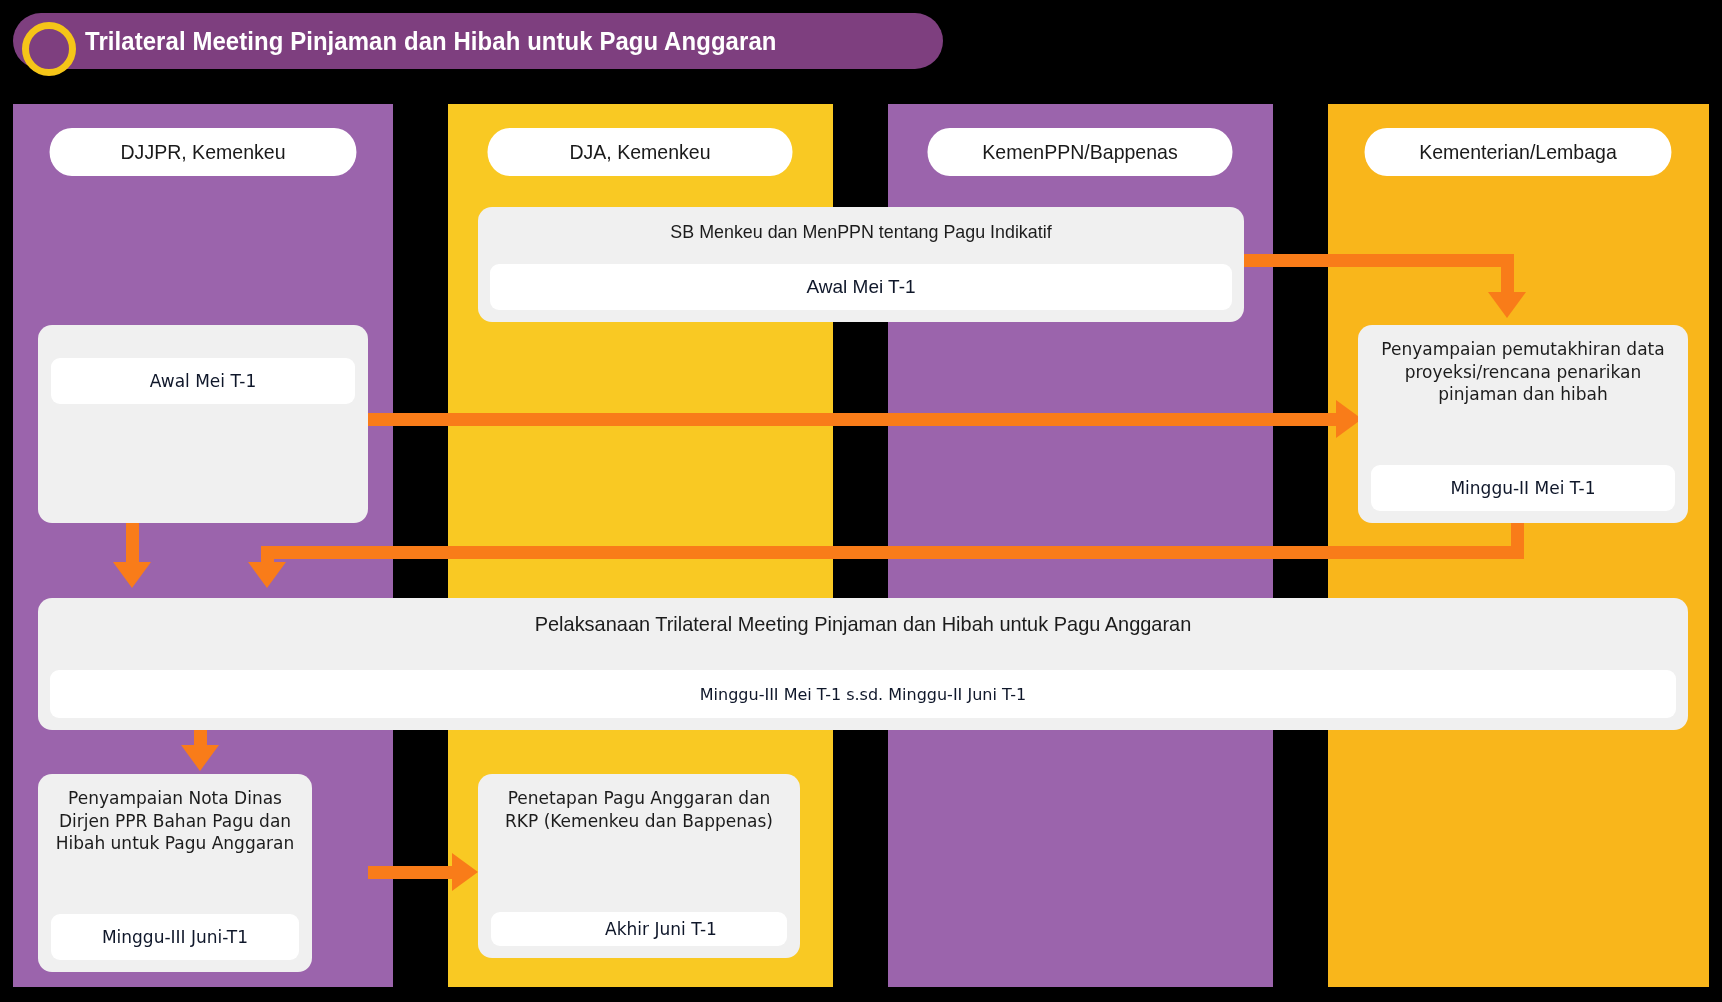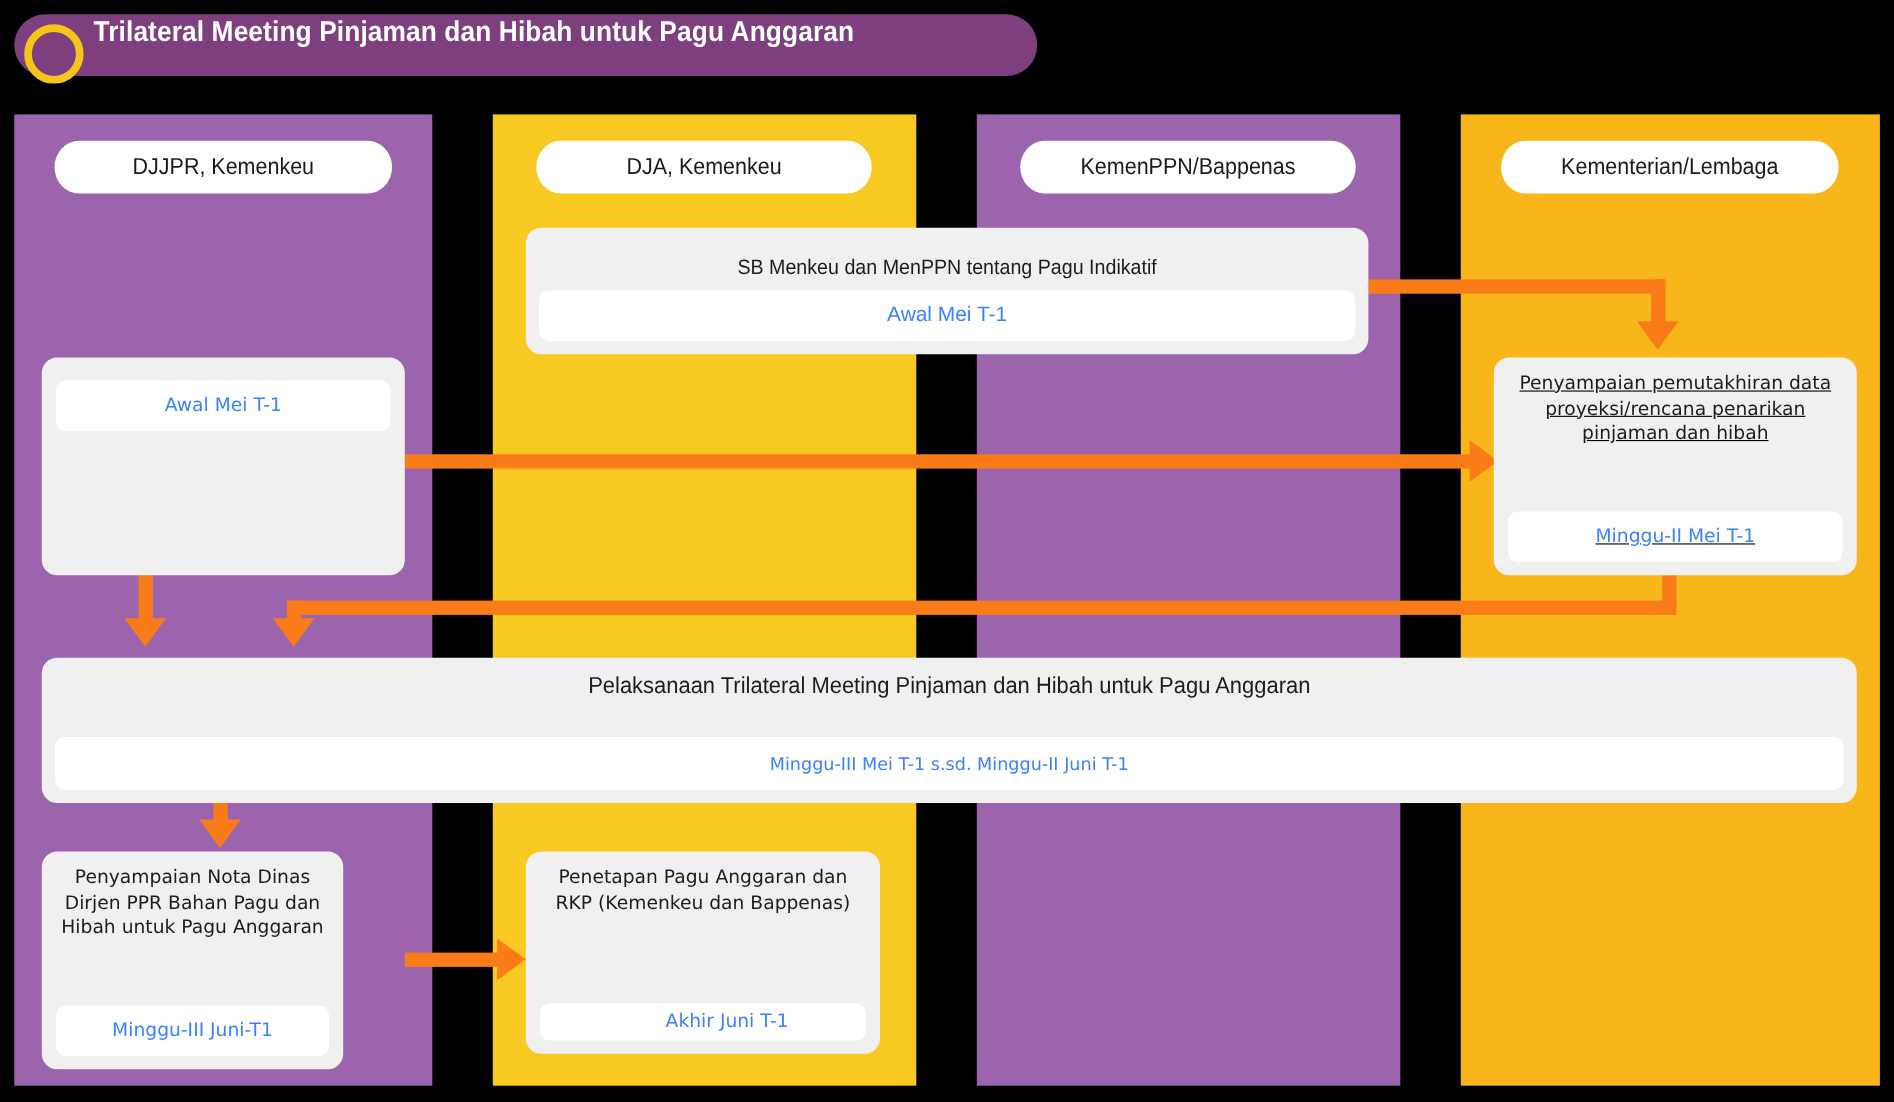--- a/index.html
+++ b/index.html
@@ -1,21 +1,21 @@
 <!DOCTYPE html>
 <html><head>
 <meta charset="utf-8">
 <style>
   html,body{margin:0;padding:0;background:#000;}
   body{width:1722px;height:1002px;position:relative;overflow:hidden;
        font-family:"DejaVu Sans","Liberation Sans",sans-serif;}
 
   
   #title-banner{position:absolute;left:13px;top:13px;width:930px;height:56px;
-      background:#7E3F7F;border-radius:28px;display:flex;align-items:flex-start;}
+      background:#7E3F7F;border-radius:28px;display:flex;align-items:center;}
   #title-ring{position:absolute;left:9px;top:9px;width:54px;height:54px;
       border:7px solid #F5C518;border-radius:50%;box-sizing:border-box;background:#7E3F7F;}
   #title-text{margin-left:72px;color:#FFFFFF;font-size:26px;font-weight:bold;
       letter-spacing:.1px;font-family:"Liberation Sans",sans-serif;
       transform:scaleX(.92);transform-origin:left center;white-space:nowrap;}
 
   
   .lane{position:absolute;top:104px;height:883px;}
   #lane-0{left:13px;  width:380px; background:#9B64AC;}
   #lane-1{left:448px; width:385px; background:#F9C923;}
@@ -29,35 +29,35 @@
   #head-0{left:25px; width:330px;}
   #head-1{left:28px; width:328px;}
   #head-2{left:28px; width:328px;}
   #head-3{left:25px; width:330px;}
 
   
   .card{position:absolute;background:#F0F0F0;border-radius:14px;
       box-sizing:border-box;padding:13px 13px 12px 13px;display:flex;
       flex-direction:column;justify-content:space-between;}
   .card-title{color:#1C1C1C;text-align:center;line-height:1.33;font-size:17px;}
-  .card-date{background:#FFFFFF;border-radius:9px;margin-top:8px;
+  .card-date{background:#FFFFFF;border-radius:9px;margin-top:20px;
       display:flex;align-items:center;justify-content:center;
-      color:#3b82f6;font-size:17px;}
+      color:#0f172a;font-size:17px;}
 
   
   #card-sb{left:478px;top:207px;width:766px;height:115px;padding:12px;justify-content:flex-end;}
   #card-sb .card-title{font-size:19px;font-family:"Liberation Sans",sans-serif;transform:scaleX(.94);}
   #card-sb .card-date{height:46px;font-size:19px;font-family:"Liberation Sans",sans-serif;}
 
   
   #card-undangan{left:38px;top:325px;width:330px;height:198px;}
   #card-undangan .card-date{height:46px;}
 
   
-  #card-pemutakhiran{left:1358px;top:325px;width:330px;height:198px;text-decoration:underline;}
+  #card-pemutakhiran{left:1358px;top:325px;width:330px;height:198px;}
   #card-pemutakhiran .card-date{height:46px;}
 
   
   #card-pelaksanaan{left:38px;top:598px;width:1650px;height:132px;padding:12px;}
   #card-pelaksanaan .card-title{font-size:21px;font-family:"Liberation Sans",sans-serif;transform:scaleX(.95);}
   #card-pelaksanaan .card-date{height:48px;font-size:16px;}
 
   
   #card-nota{left:38px;top:774px;width:274px;height:198px;}
   #card-nota .card-date{height:46px;}

